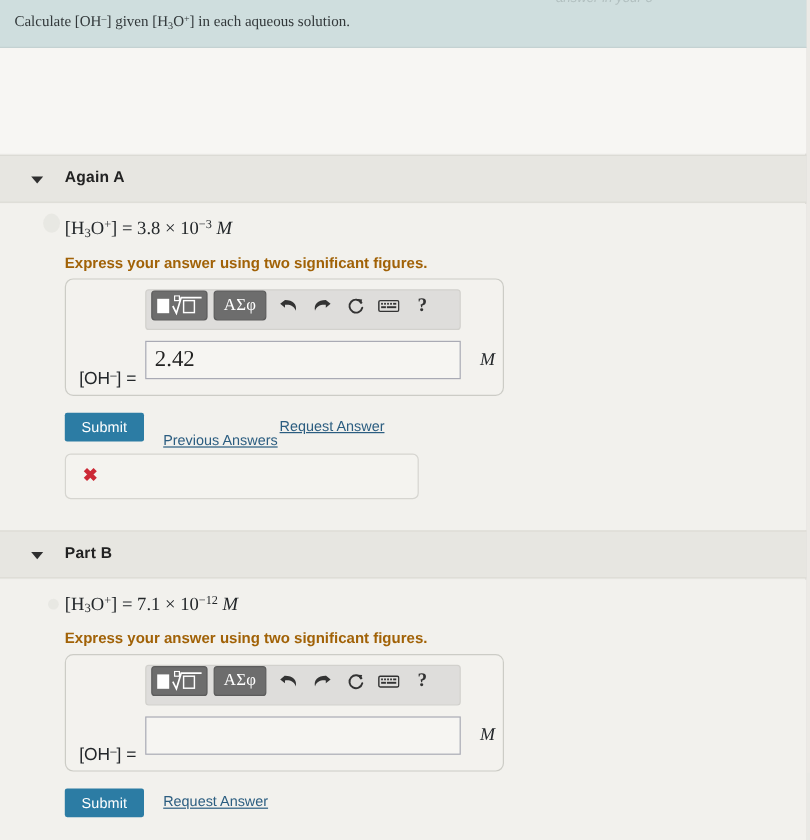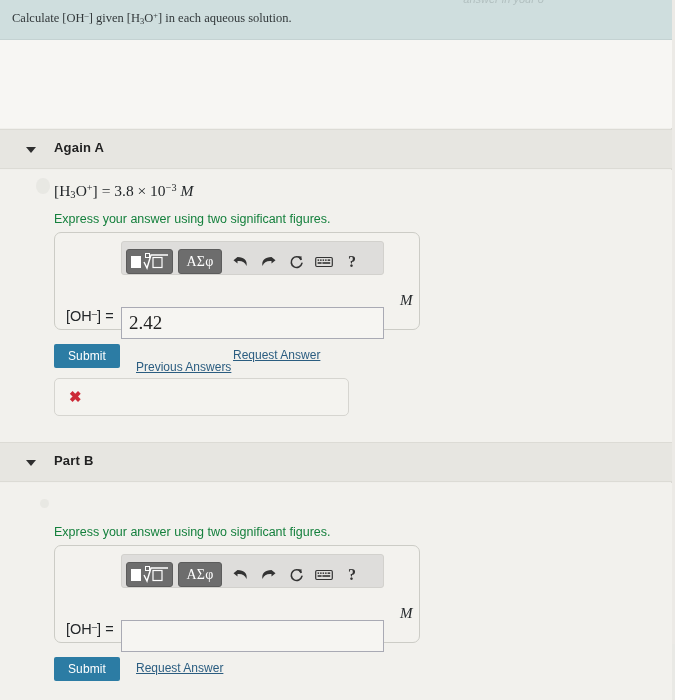--- a/index.html
+++ b/index.html
@@ -131,22 +131,22 @@
     white-space: nowrap;
   }
   .formula .ital { font-style: italic; }
   sub { font-size: .68em; vertical-align: -0.22em; }
   sup { font-size: .66em; vertical-align: 0.45em; }
 
   .instruction {
     position: absolute;
     left: 54px;
     font-size: 12.5px;
-    font-weight: normal;
-    color: #15803d;
+    font-weight: bold;
+    color: #a16207;
     white-space: nowrap;
     text-align: center;
   }
 
   
   .answer-box {
     position: absolute;
     left: 54px;
     width: 366px;
     border: 1px solid #ccccc6;
@@ -158,21 +158,21 @@
     position: absolute;
     left: 66px;
     top: 8px;
     width: 263px;
     height: 34px;
     background: #dedddb;
     border: 1px solid #d2d1cd;
     border-radius: 3px;
     box-sizing: border-box;
     display: flex;
-    align-items: flex-end;
+    align-items: flex-start;
     padding-left: 4px;
   }
   .tb-btn {
     background: #6d6d6d;
     border: 1px solid #5c5c5c;
     border-radius: 3px;
     height: 25px;
     display: flex;
     align-items: center;
     justify-content: center;
@@ -229,21 +229,20 @@
     width: 263px;
     height: 32px;
     background: #f6f5f2;
     border: 1px solid #a9aab4;
     box-sizing: border-box;
     font-family: "Liberation Serif", serif;
     font-size: 19px;
     color: #222;
     padding: 0 7px;
     outline: none;
-    margin-top: 23px;
   }
   .unit {
     position: absolute;
     left: 345px;
     top: 9px;
     font-family: "Liberation Serif", serif;
     font-style: italic;
     font-size: 15px;
     color: #23272a;
   }
@@ -411,20 +410,23 @@
     <div class="part-band" id="part-b-band">
       <div class="part-toggle">
         <div class="caret"></div>
       </div>
       <div class="part-label">Part B</div>
     </div>
 
     <div class="part-content" id="part-b-content">
       <div class="smudge" style="left:40px; top:16px; width:9px; height:9px;"></div>
 
+      <div class="formula" style="top:12px;">
+        [H<sub>3</sub>O<sup>+</sup>] = <span>7.1</span> × 10<sup>−12</sup> <span class="ital">M</span>
+      </div>
 
       <div class="instruction" style="top:42px;">Express your answer using two significant figures.</div>
 
       <div class="answer-box" style="top:62px; height:98px;">
         <div class="toolbar">
           <div class="tb-btn template">
             <svg width="40" height="17" viewBox="0 0 40 17">
               <rect x="1" y="3" width="10" height="12" fill="#fff"></rect>
               <path d="M14 9 L17 15 L21 2 L38 2" stroke="#fff" stroke-width="1.4" fill="none"></path>
               <rect x="23" y="4.5" width="9" height="10" fill="none" stroke="#fff" stroke-width="1.2"></rect>

